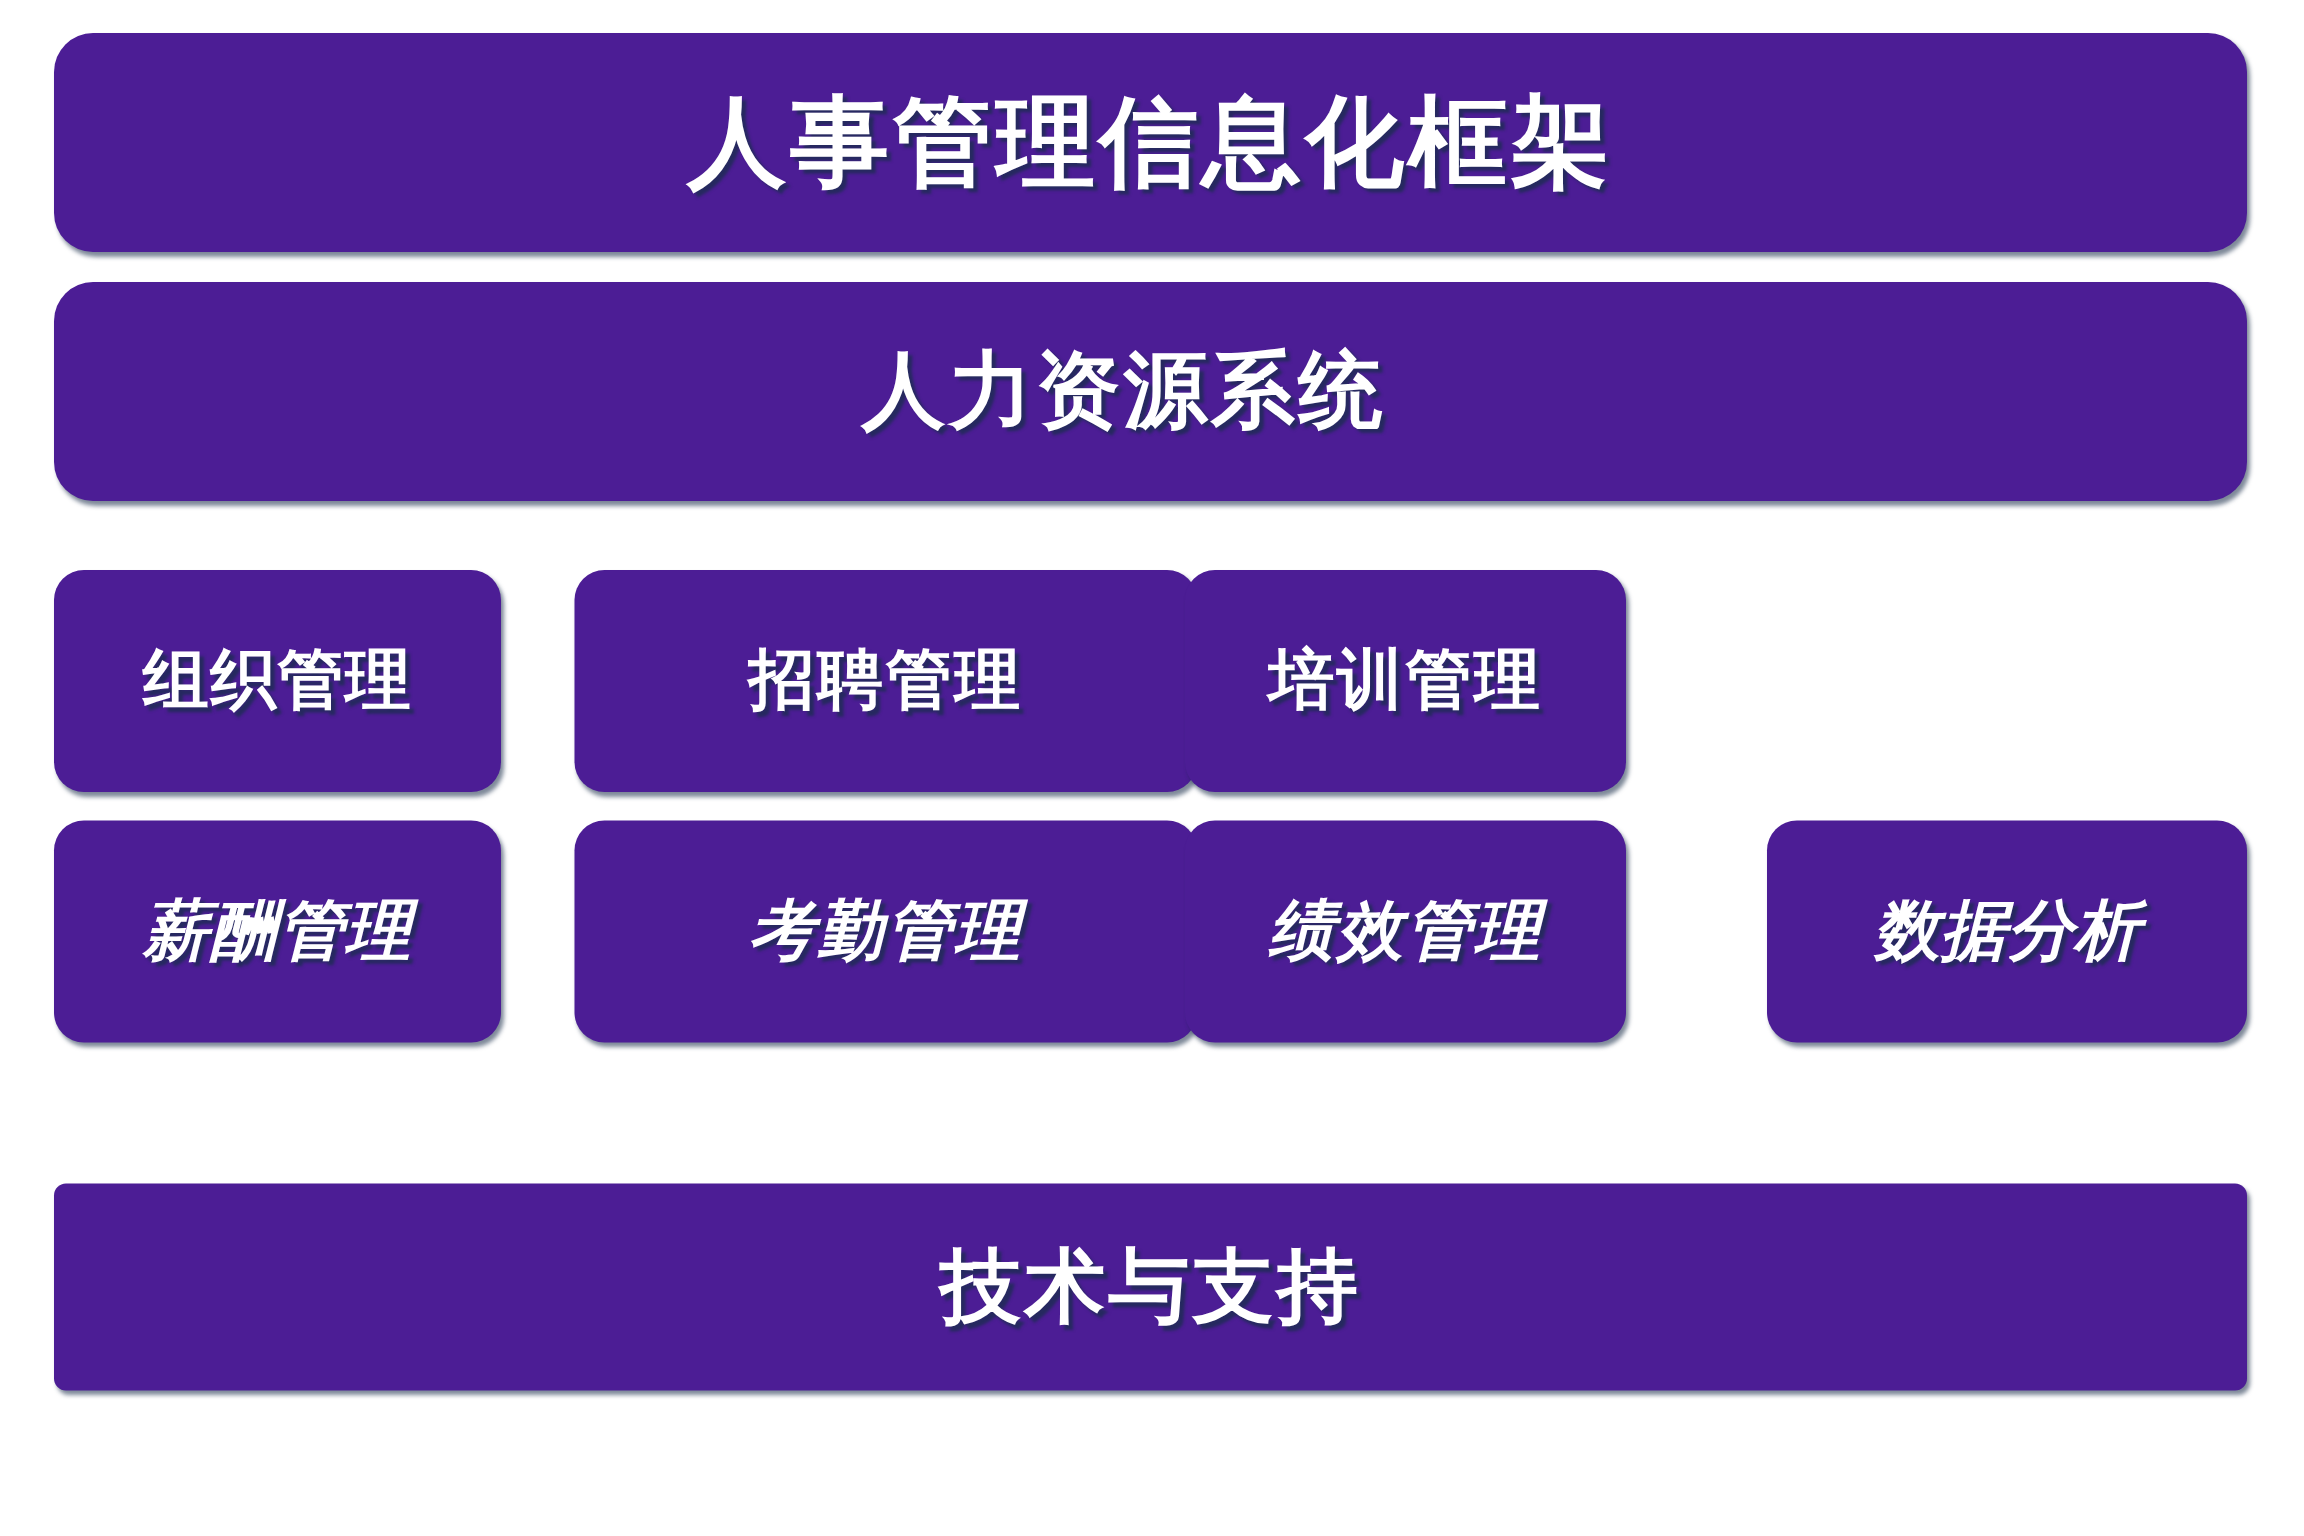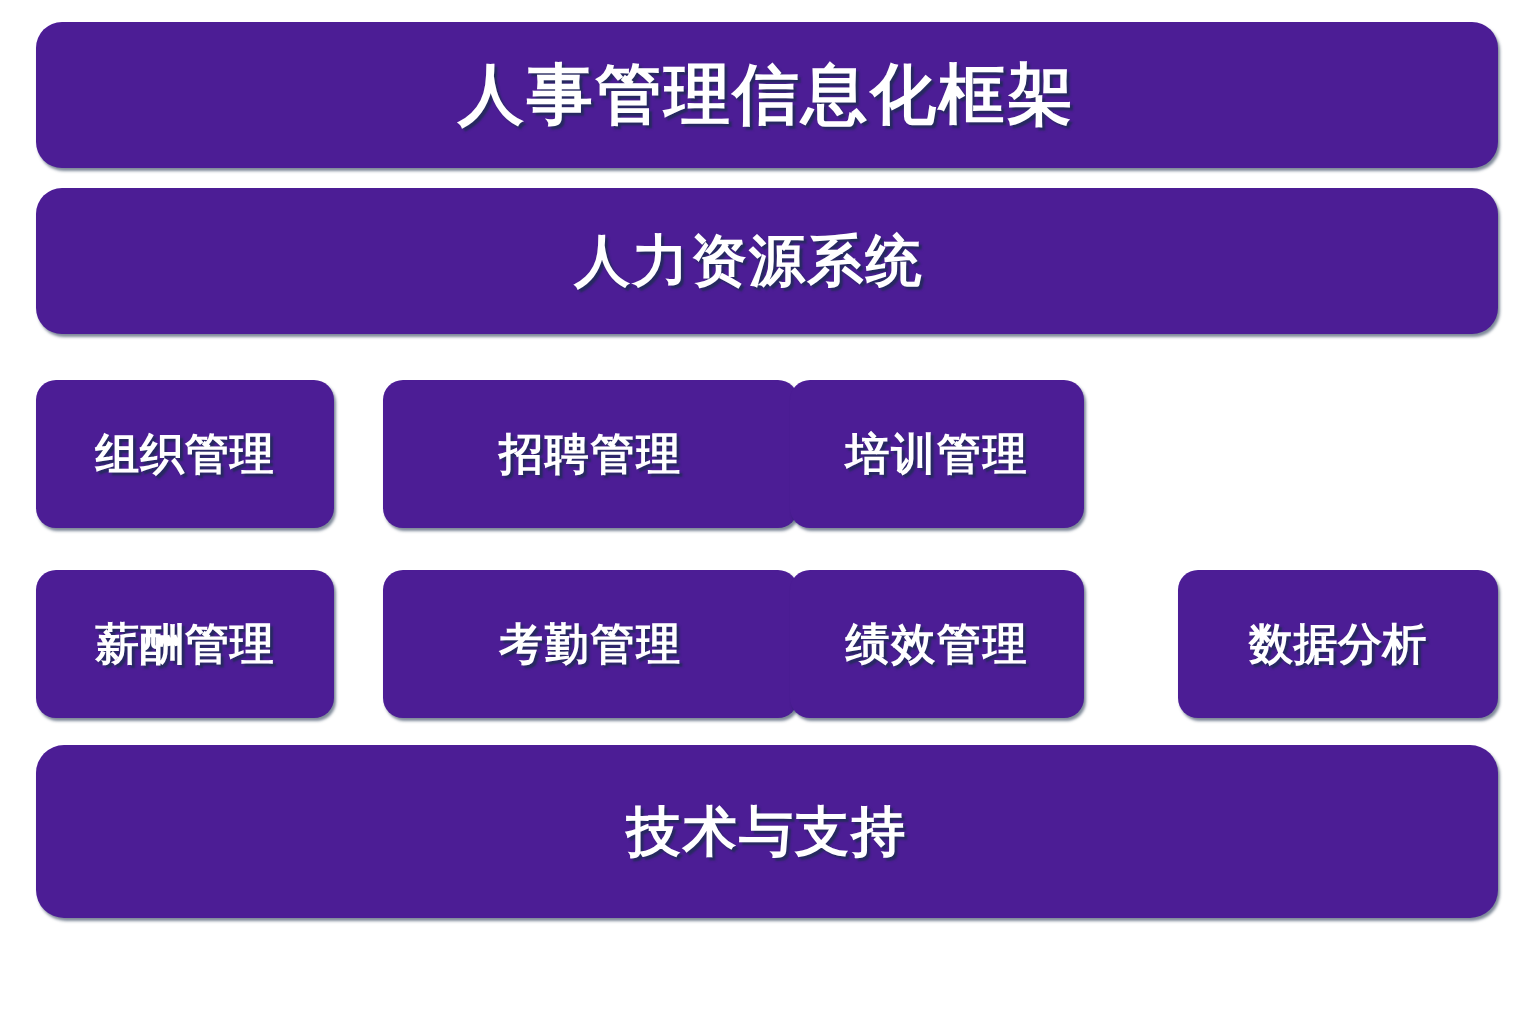--- a/index.html
+++ b/index.html
@@ -61,39 +61,39 @@
     top: 188px;
     height: 146px;
   }
   #node-system .label {
     font-size: 56px;
     
     transform: translateX(-18px);
   }
 
   #node-tech {
-    top: 745px;
-    height: 173px;
-    border-radius: 28px;
+    top: 789px;
+    height: 138px;
+    border-radius: 8px;
   }
   #node-tech .label {
     font-size: 54px;
   }
 
   
   .module {
     height: 148px;
     border-radius: 20px;
   }
   .module .label {
     font-size: 44px;
   }
 
   .row-a { top: 380px; }
-  .row-b { top: 570px; }
+  .row-b { top: 547px; font-style: italic; }
 
   .col-1 { left: 36px;   width: 298px; }
   .col-2 { left: 383px;  width: 415px; }
   .col-3 { left: 790px;  width: 294px; }
   .col-4 { left: 1178px; width: 320px; }
 
   
   .col-4 .label { letter-spacing: 0.01em; }
   .col-1 .label { letter-spacing: 0.02em; }
 </style>

